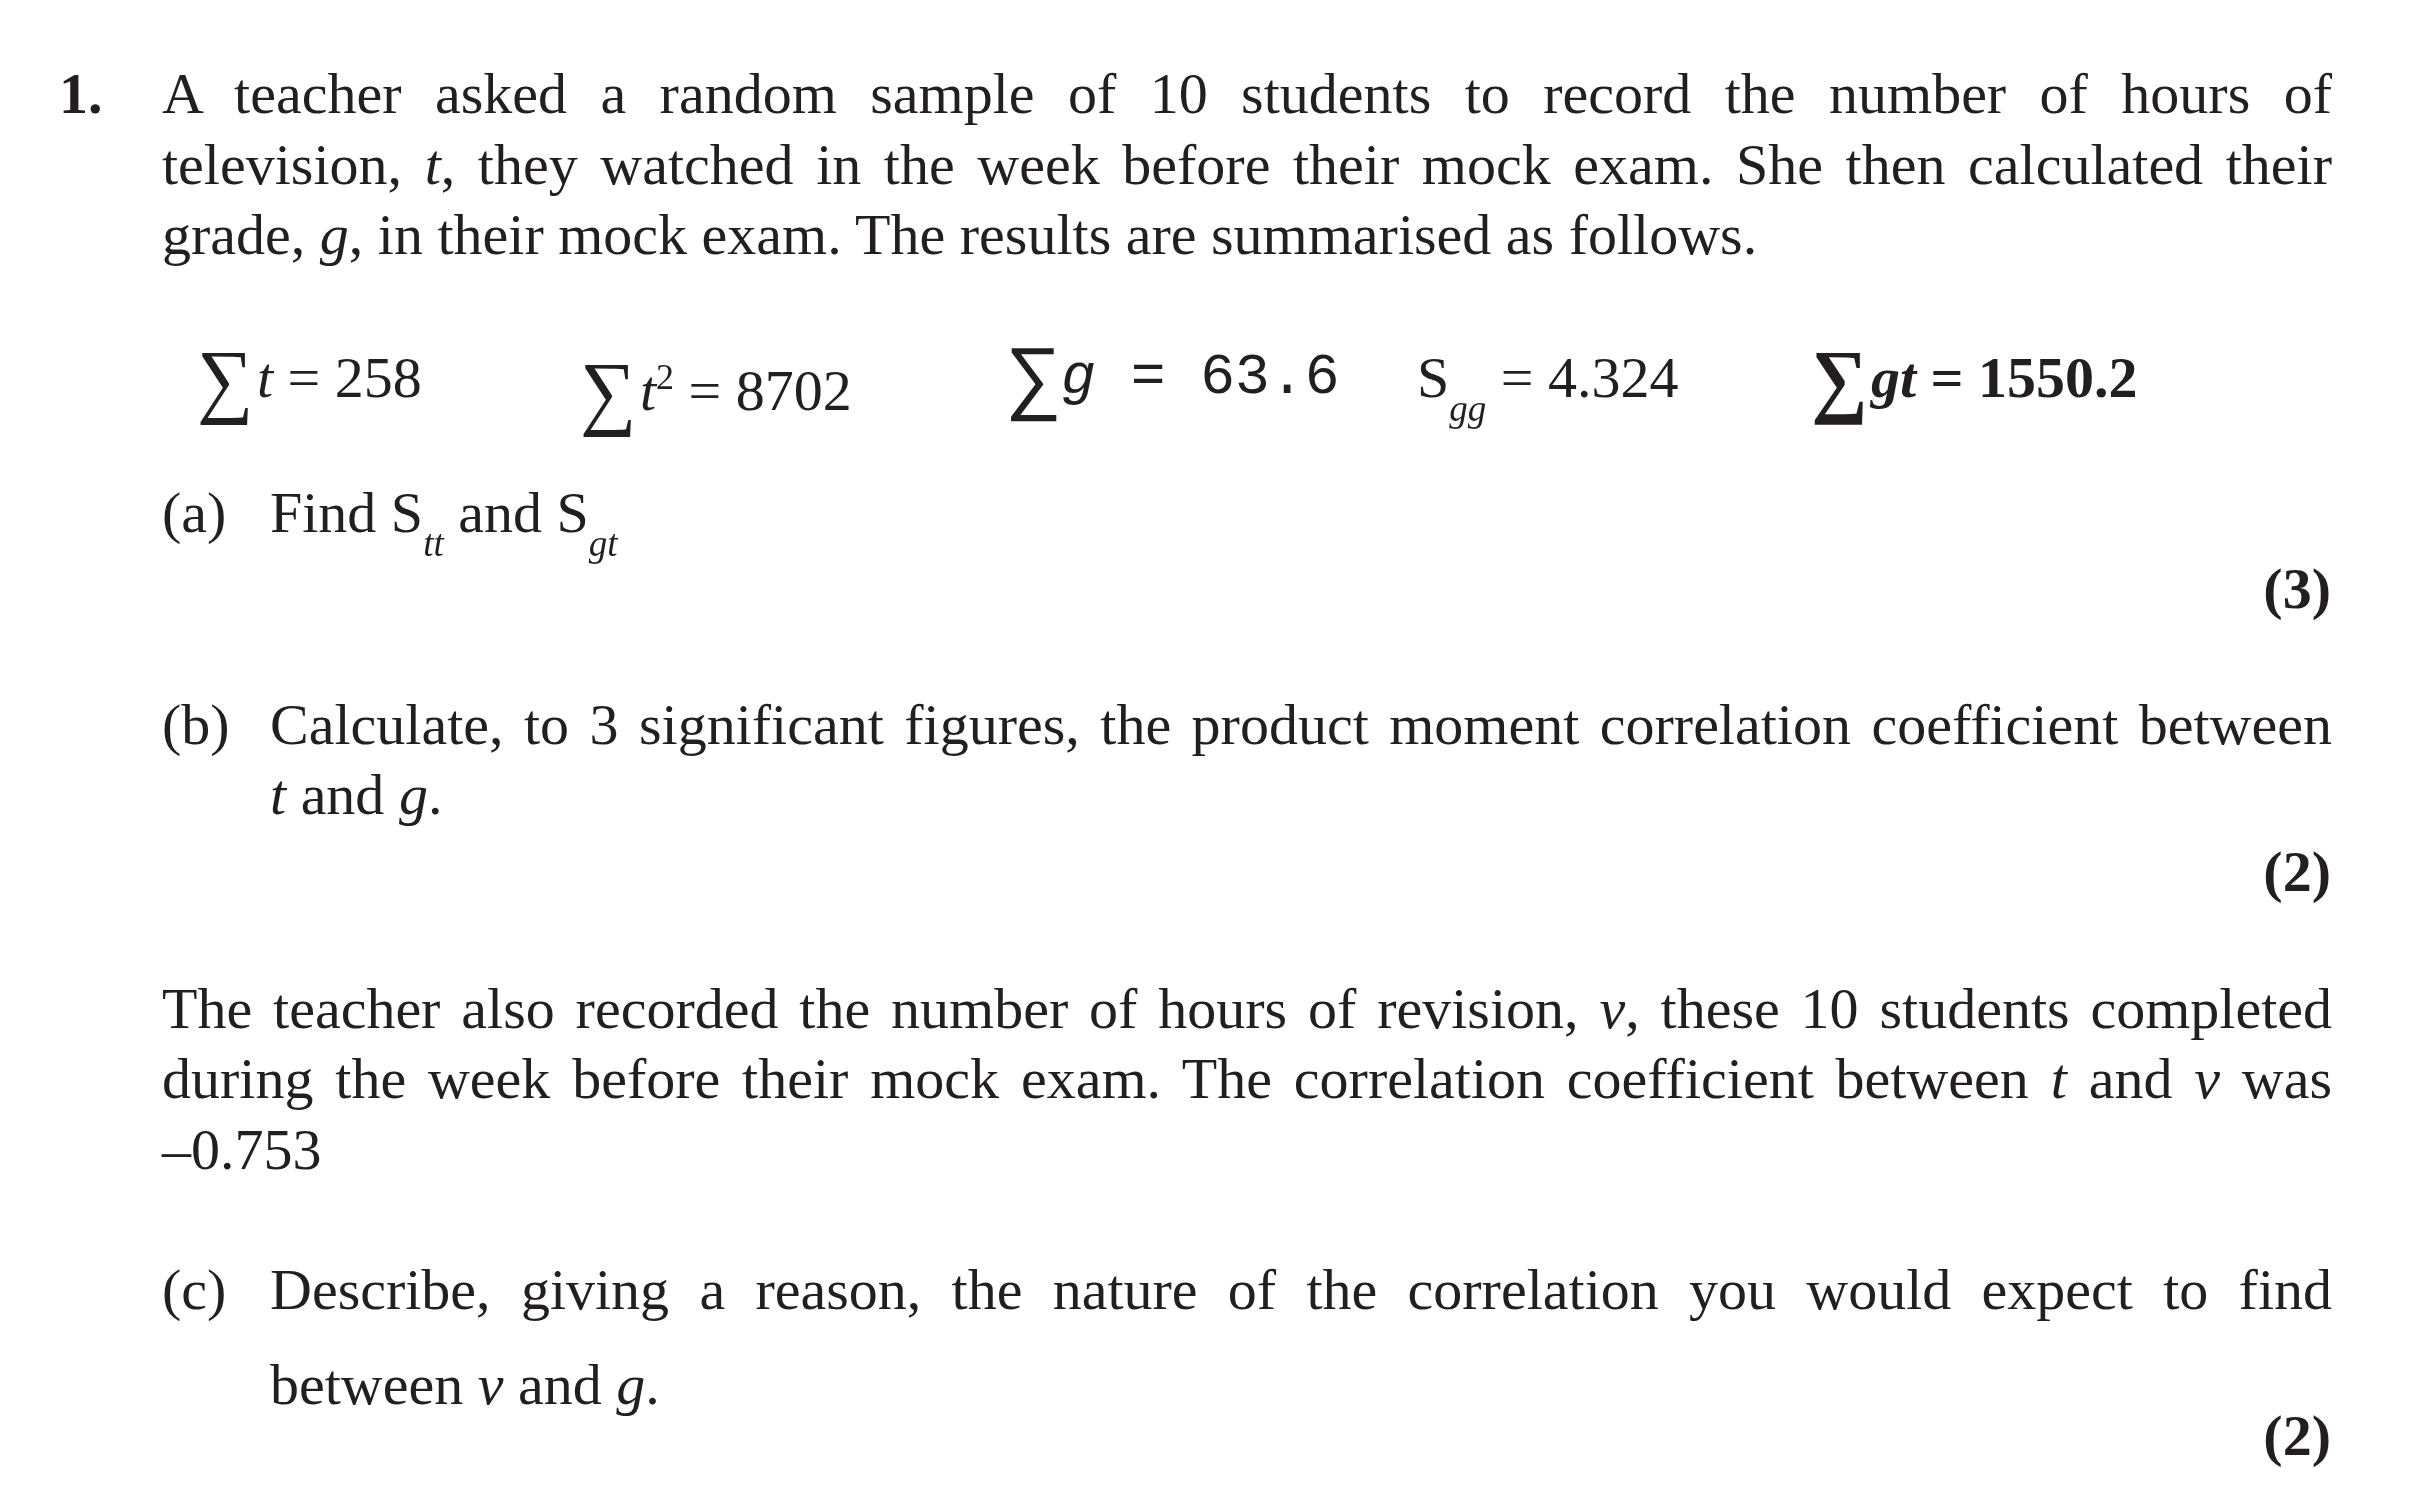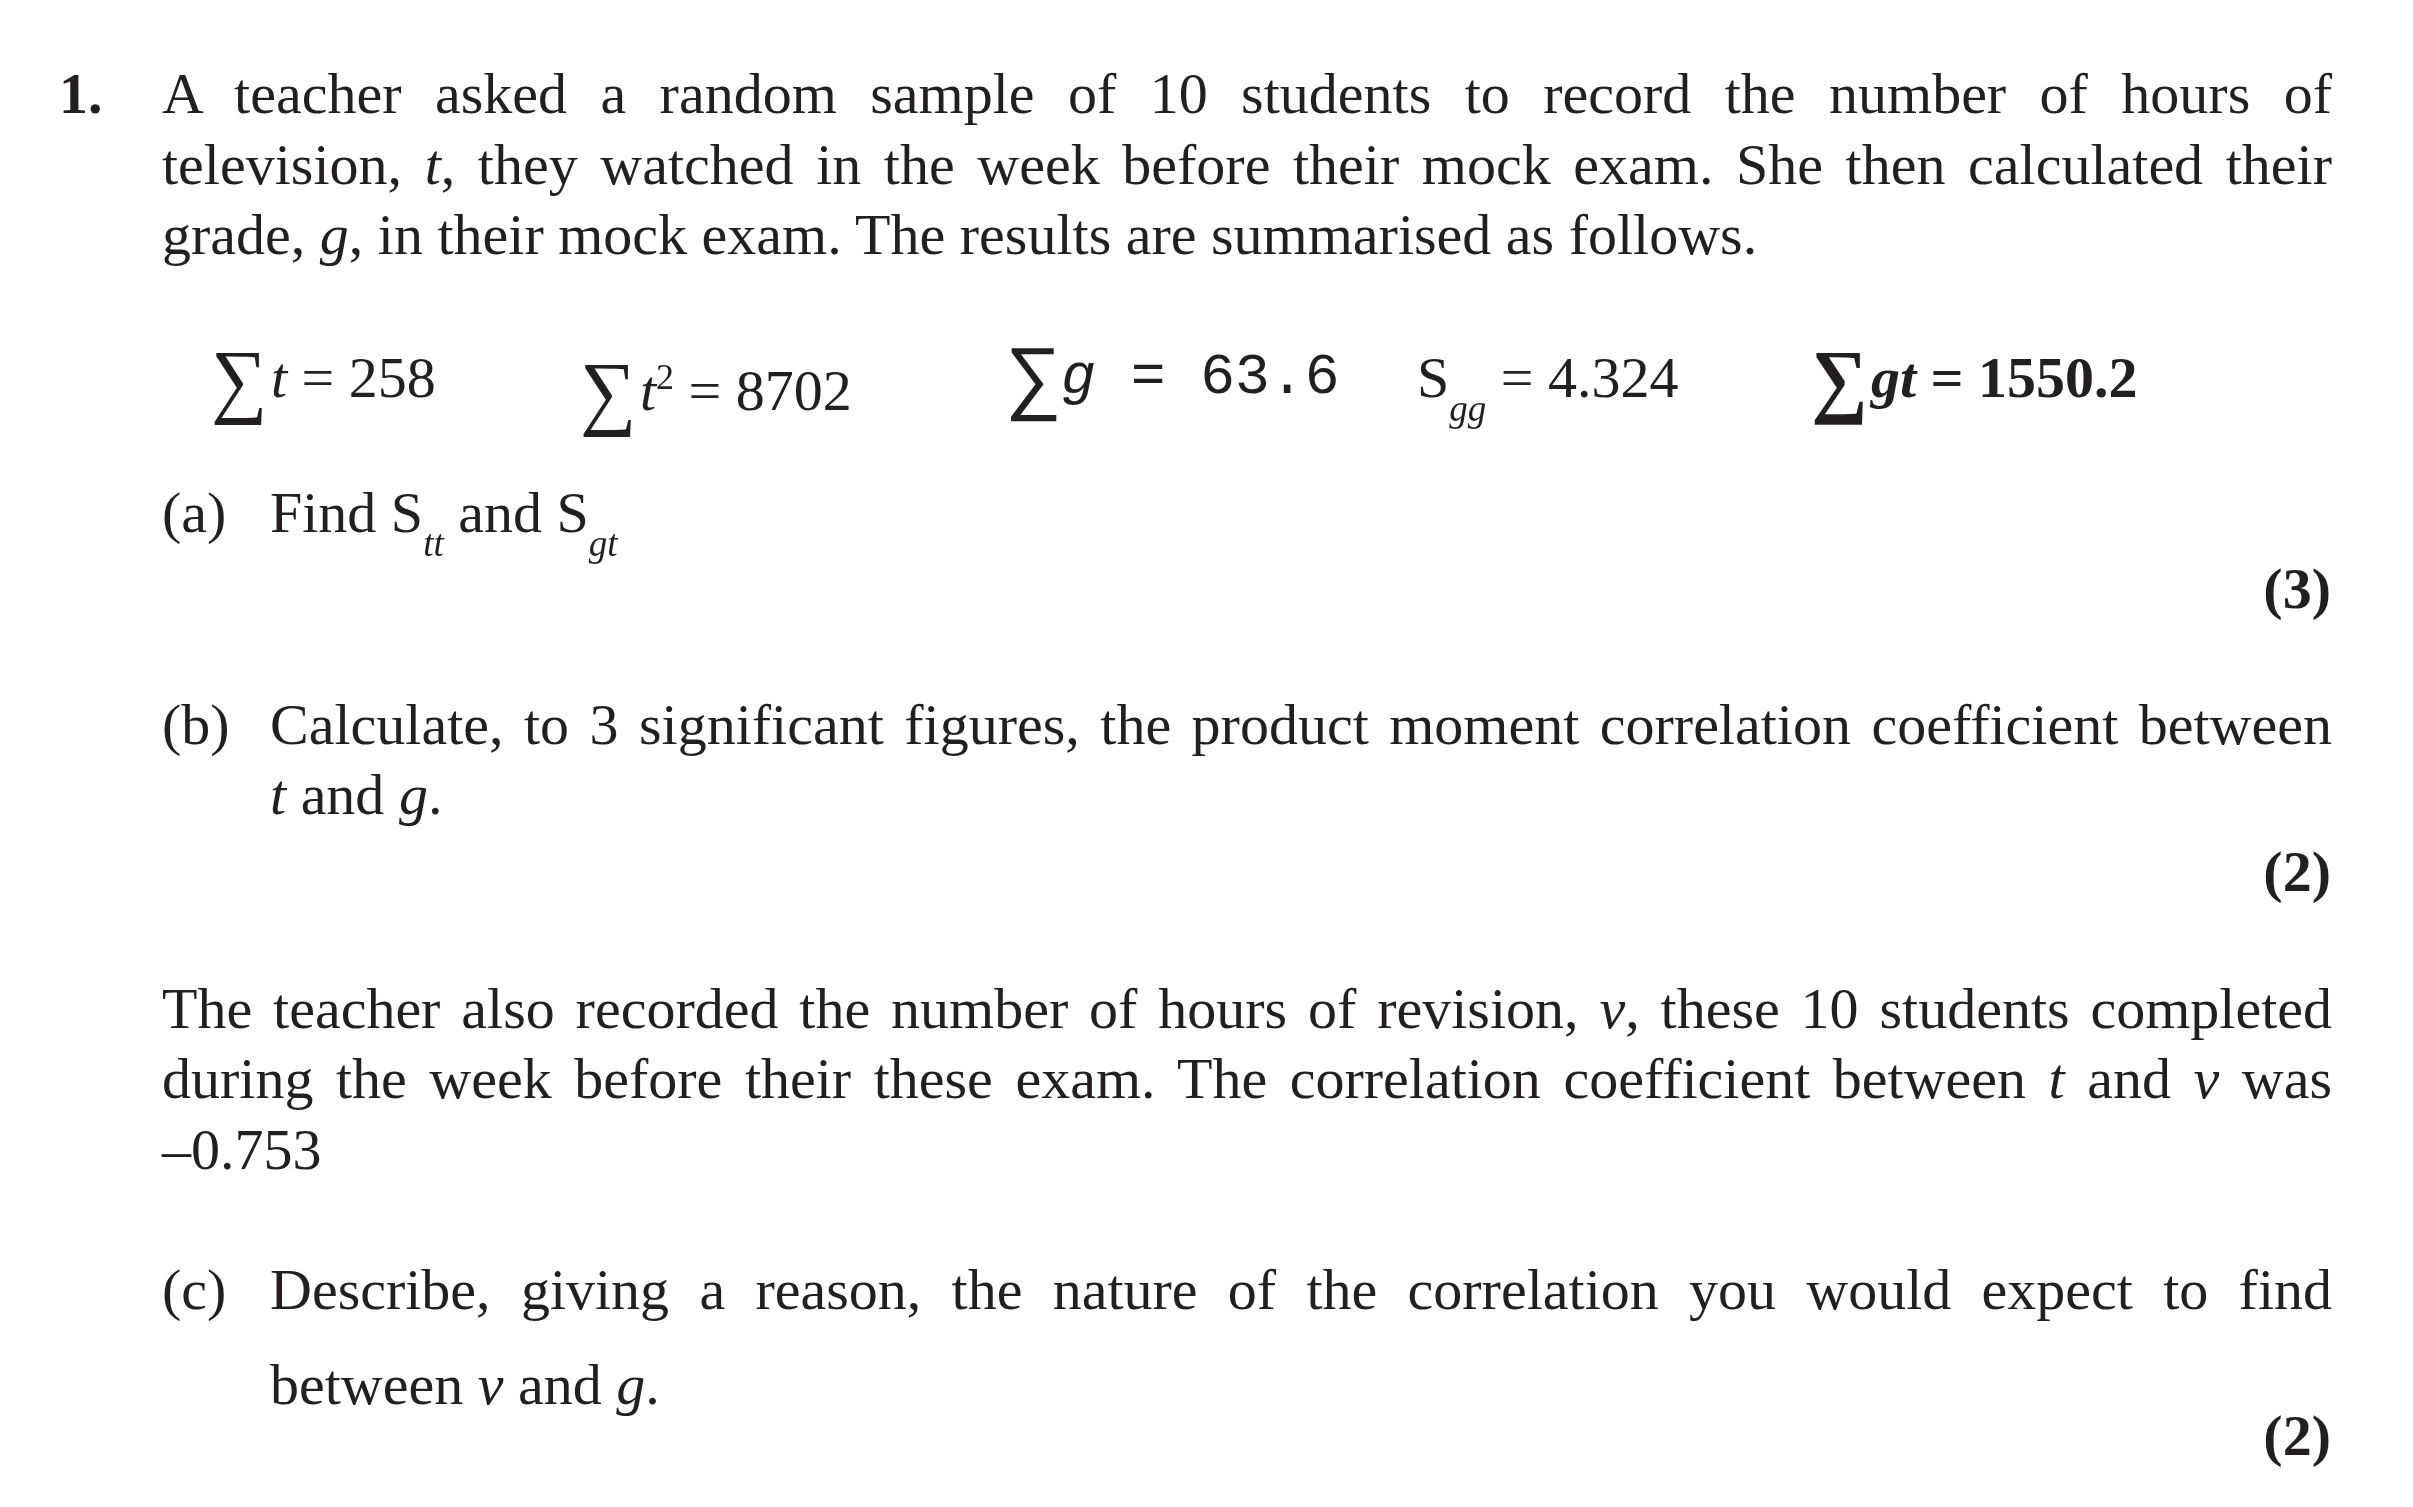--- a/index.html
+++ b/index.html
@@ -28,21 +28,21 @@
 <div class="para" style="top:58px;">
   <span>A teacher asked a random sample of 10 students to record the number of hours of</span>
 </div>
 <div class="para" style="top:129px;">
   <span>television, </span><i>t</i><span>, they watched in the week before their mock exam.  She then calculated their</span>
 </div>
 <div class="para last-left" style="top:199px;">
   <span>grade, </span><i>g</i><span>, in their mock exam.  The results are summarised as follows.</span>
 </div>
 
-<div class="formula" style="left:211px;">
+<div class="formula" style="left:197px;">
   <span class="sigma">∑</span><i>t</i><span> = 258</span>
 </div>
 <div class="formula" style="left:580px;">
   <span class="sigma">∑</span><i>t</i><span class="sup">2</span><span> = 8702</span>
 </div>
 <div class="formula" style="left:1010px;font-family:Liberation Mono, monospace;">
   <span class="sigma">∑</span><i>g</i><span> = 63.6</span>
 </div>
 <div class="formula" style="left:1417px;">
   <span>S</span><span class="sub">gg</span><span> = 4.324</span>
@@ -60,21 +60,21 @@
 <div class="para indent" style="top:689px;">Calculate, to 3 significant figures, the product moment correlation coefficient between</div>
 <div class="abs txt" style="left:270px; top:759px;">
   <i>t</i><span> and </span><i>g</i><span>.</span>
 </div>
 <div class="marks" style="top:836px;">(2)</div>
 
 <div class="para" style="top:973px;">
   <span>The teacher also recorded the number of hours of revision, </span><i>v</i><span>, these 10 students completed</span>
 </div>
 <div class="para" style="top:1043px;">
-  <span>during the week before their these exam.  The correlation coefficient between </span><i>t</i><span> and </span><i>v</i><span> was</span>
+  <span>during the week before their mock exam.  The correlation coefficient between </span><i>t</i><span> and </span><i>v</i><span> was</span>
 </div>
 <div class="abs txt" style="left:162px; top:1114px;">–0.753</div>
 
 <div class="abs txt" style="left:162px; top:1254px;">(c)</div>
 <div class="para indent" style="top:1254px;">Describe, giving a reason, the nature of the correlation you would expect to find</div>
 <div class="abs txt" style="left:270px; top:1325px;margin-top:24px;">
   <span>between </span><i>v</i><span> and </span><i>g</i><span>.</span>
 </div>
 <div class="marks" style="top:1400px;">(2)</div>
 

